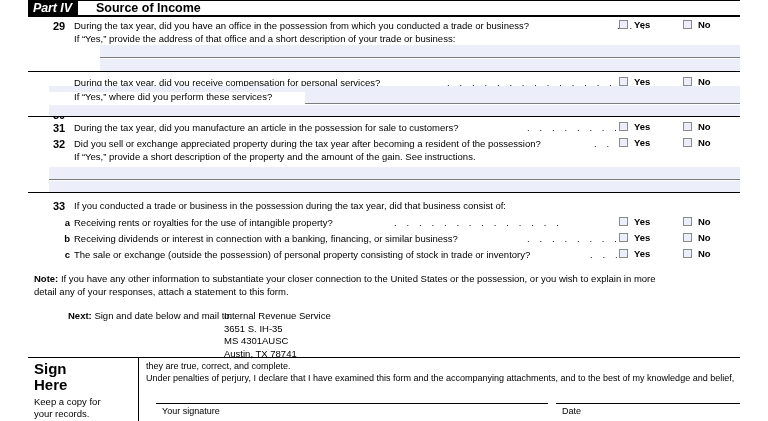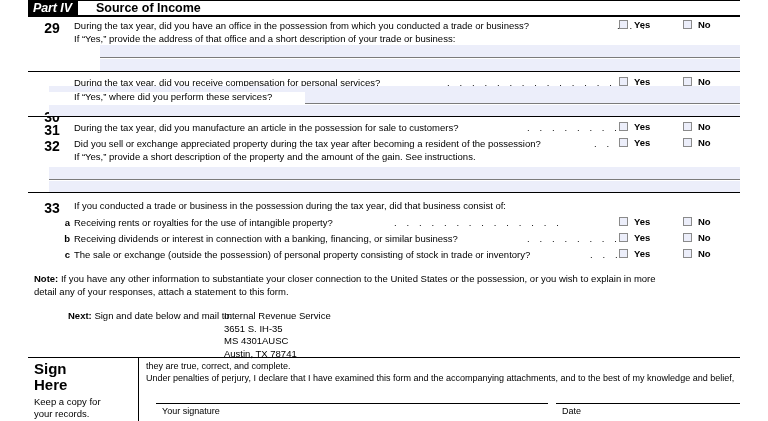--- a/index.html
+++ b/index.html
@@ -57,25 +57,25 @@
 
   
   .qrow {
     position: absolute;
     left: 28px;
     width: 712px;
     box-sizing: border-box;
   }
   .qnum {
     position: absolute;
-    left: 9px;
+    left: 16px;
     width: 30px;
     text-align: center;
     font-weight: bold;
-    font-size: 14px;
+    font-size: 11px;
   }
   .qsub {
     position: absolute;
     left: 0px;
     width: 42px;
     text-align: right;
     font-weight: bold;
     font-size: 9.5px;
   }
   .qtext {

